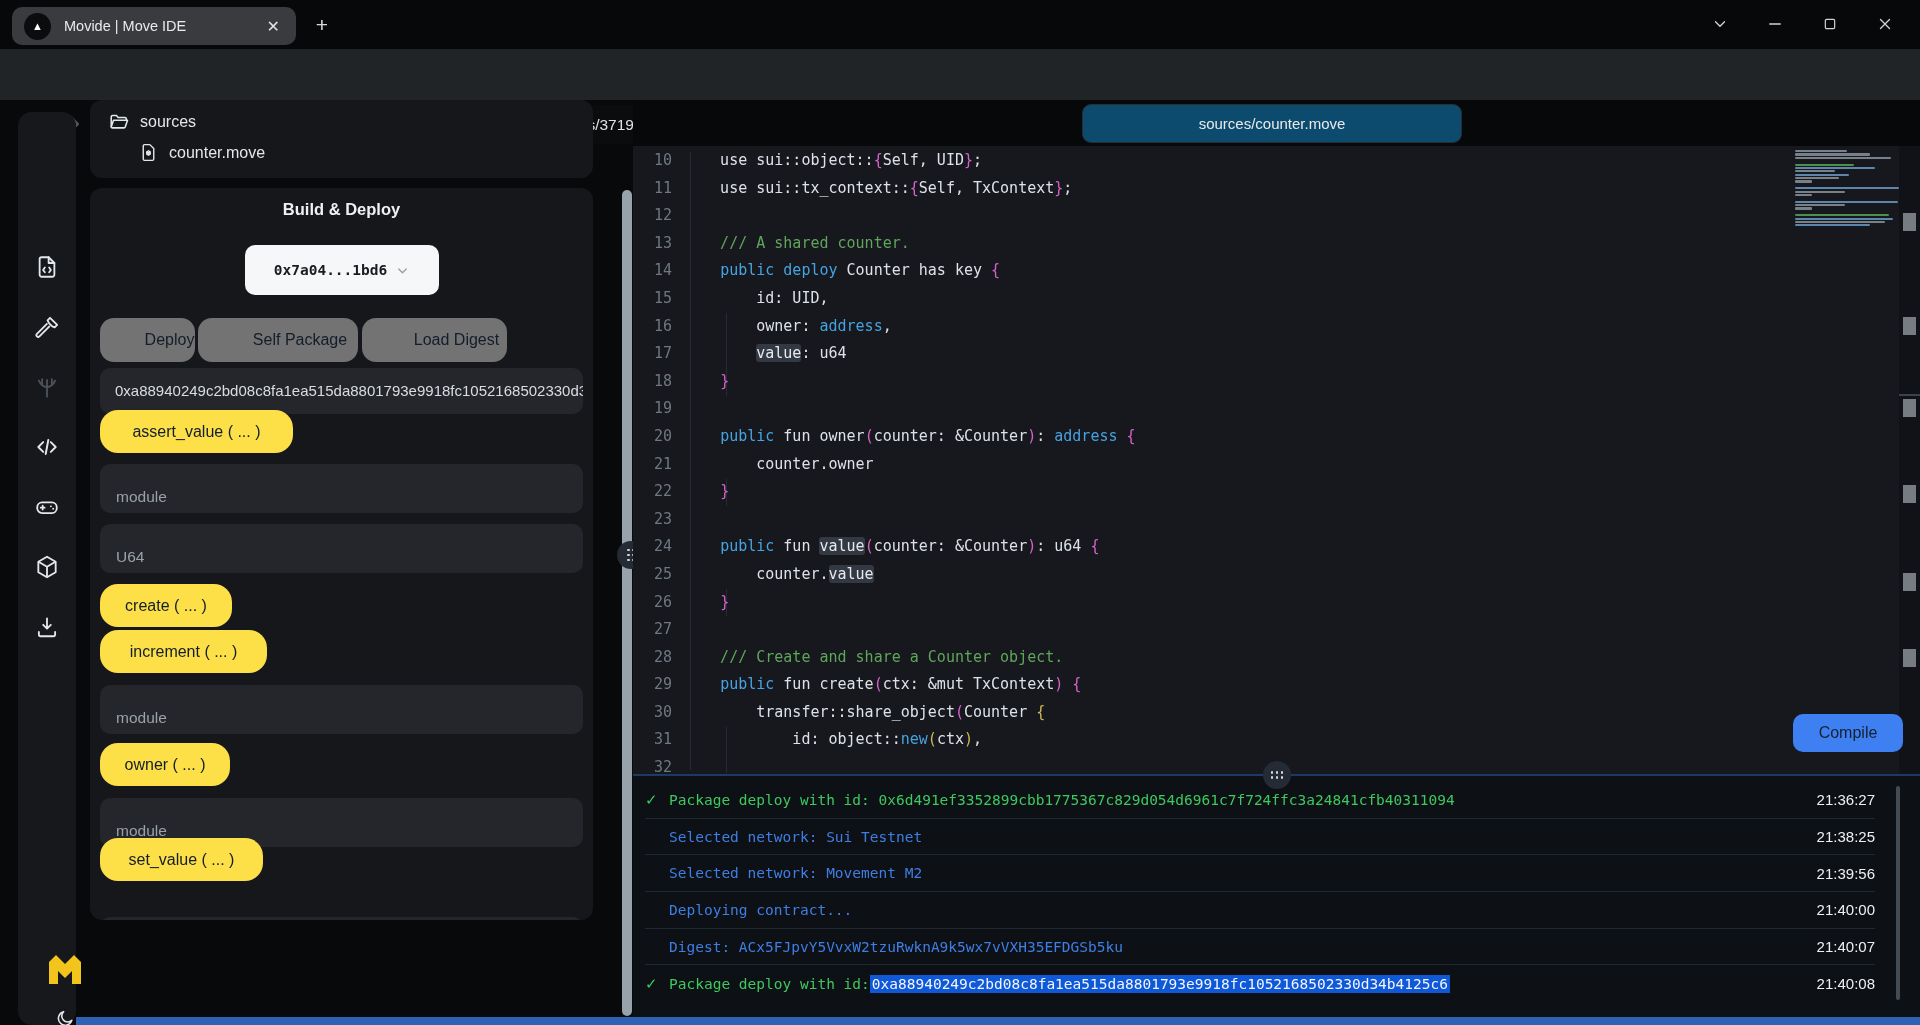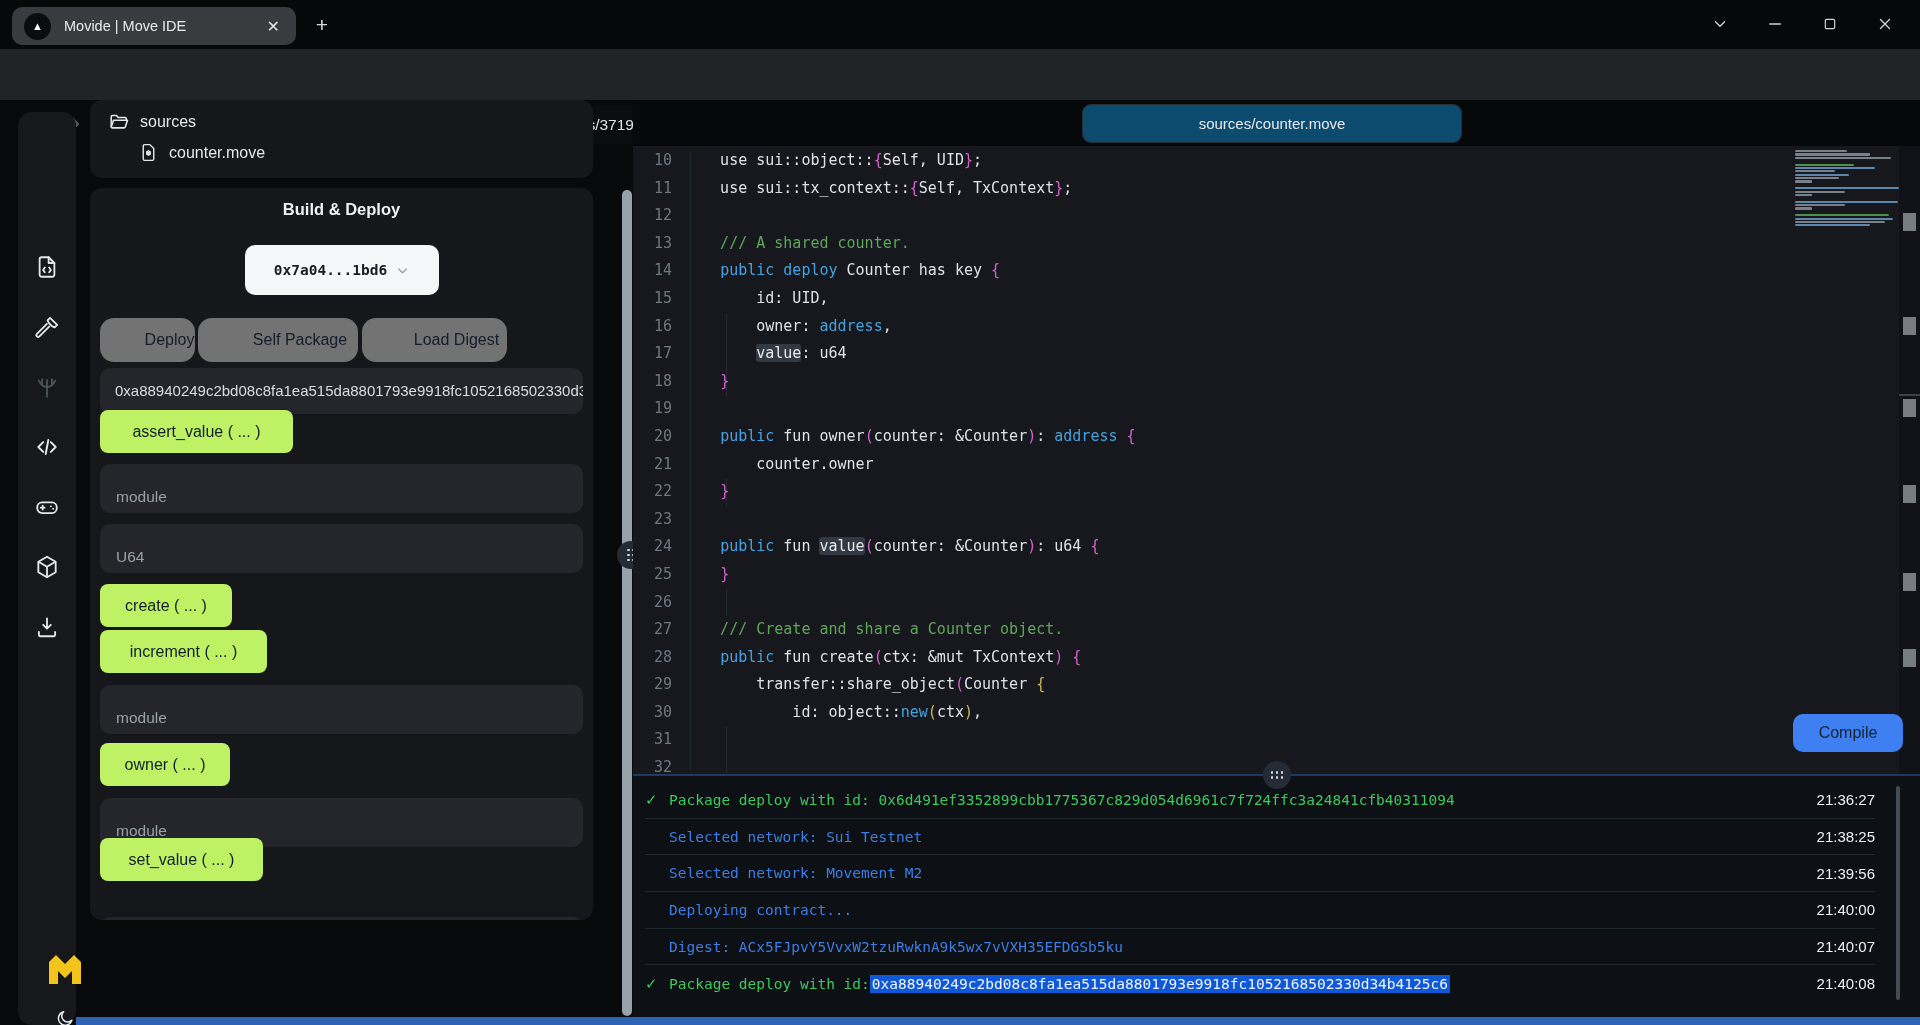--- a/index.html
+++ b/index.html
@@ -40,21 +40,21 @@
   
   .buildcard { left:90px; top:188px; width:503px; height:732px; overflow:hidden; }
   .build-title { left:0; top:12px; width:503px; text-align:center; color:#eef1f4; font-size:16.5px; font-weight:bold; }
   .acct-pill { left:155px; top:57px; width:194px; height:50px; background:#f6f7f8; border-radius:10px;
                display:flex; align-items:center; justify-content:center; gap:8px; }
   .acct-pill .addr { font-family:"DejaVu Sans Mono", monospace; font-weight:bold; font-size:14.5px; color:#191c21; }
   .bluebtn { background:#737373; border-radius:14px; color:#131d2b; font-size:16px;
              display:flex; align-items:center; justify-content:center;padding-left:44px; }
   .pkg-input { left:10px; top:180px; width:483px; height:46px; background:#24262b; border-radius:10px;
                color:#d9dde2; font-size:15px; line-height:46px; padding:0 15px; white-space:nowrap; overflow:hidden; }
-  .ctl-btn { position:absolute; left:10px; height:43px; background:#bef264; border-radius:8px; color:#131d2b;
+  .ctl-btn { position:absolute; left:10px; height:43px; background:#fde047; border-radius:18px; color:#131d2b;
              font-size:16px; display:flex; align-items:center; justify-content:center; }
   .ctl-input { position:absolute; left:10px; width:483px; height:49px; background:#24262b; border-radius:10px;
                color:#9aa1a9; font-size:15.5px; line-height:49px; padding:8px 16px; }
 
   
   .lp-scroll { left:622px; top:190px; width:10px; height:826px; border-radius:5px; background:#97a2ab; }
   .grip { border-radius:50%; background:#242b35; display:grid; place-items:center; }
   .grip .dots { display:grid; gap:2.5px; }
   .grip .dots i { width:2.6px; height:2.6px; border-radius:50%; background:#d2d8de; }
 
@@ -368,20 +368,21 @@
     <div class="codeline"><span class="tok-w">        id: UID,</span></div>
     <div class="codeline"><span class="tok-w">        owner: </span><span class="tok-k">address</span><span class="tok-w">,</span></div>
     <div class="codeline"><span class="tok-w">        </span><span class="tok-hl">value</span><span class="tok-w">: u64</span></div>
     <div class="codeline"><span class="tok-w">    </span><span class="tok-p">}</span></div>
     <div class="codeline"></div>
     <div class="codeline"><span class="tok-w">    </span><span class="tok-k">public</span><span class="tok-w"> fun owner</span><span class="tok-p">(</span><span class="tok-w">counter: &amp;Counter</span><span class="tok-p">)</span><span class="tok-w">: </span><span class="tok-k">address</span><span class="tok-w"> </span><span class="tok-p">{</span></div>
     <div class="codeline"><span class="tok-w">        counter.owner</span></div>
     <div class="codeline"><span class="tok-w">    </span><span class="tok-p">}</span></div>
     <div class="codeline"></div>
     <div class="codeline"><span class="tok-w">    </span><span class="tok-k">public</span><span class="tok-w"> fun </span><span class="tok-hl">value</span><span class="tok-p">(</span><span class="tok-w">counter: &amp;Counter</span><span class="tok-p">)</span><span class="tok-w">: u64 </span><span class="tok-p">{</span></div>
+    <div class="codeline"><span class="tok-w">        counter.</span><span class="tok-hl">value</span></div>
     <div class="codeline"><span class="tok-w">    </span><span class="tok-p">}</span></div>
     <div class="codeline"></div>
     <div class="codeline"><span class="tok-c">    /// Create and share a Counter object.</span></div>
     <div class="codeline"><span class="tok-w">    </span><span class="tok-k">public</span><span class="tok-w"> fun create</span><span class="tok-p">(</span><span class="tok-w">ctx: &amp;mut TxContext</span><span class="tok-p">)</span><span class="tok-w"> </span><span class="tok-p">{</span></div>
     <div class="codeline"><span class="tok-w">        transfer::share_object</span><span class="tok-p">(</span><span class="tok-w">Counter </span><span class="tok-y">{</span></div>
     <div class="codeline"><span class="tok-w">            id: object::</span><span class="tok-k">new</span><span class="tok-y">(</span><span class="tok-w">ctx</span><span class="tok-y">)</span><span class="tok-w">,</span></div>
   </div>
 
 <div class="abs minimap" id="minimap">
     <div style="width: 52.2px; background: rgb(120, 128, 137);"></div>

